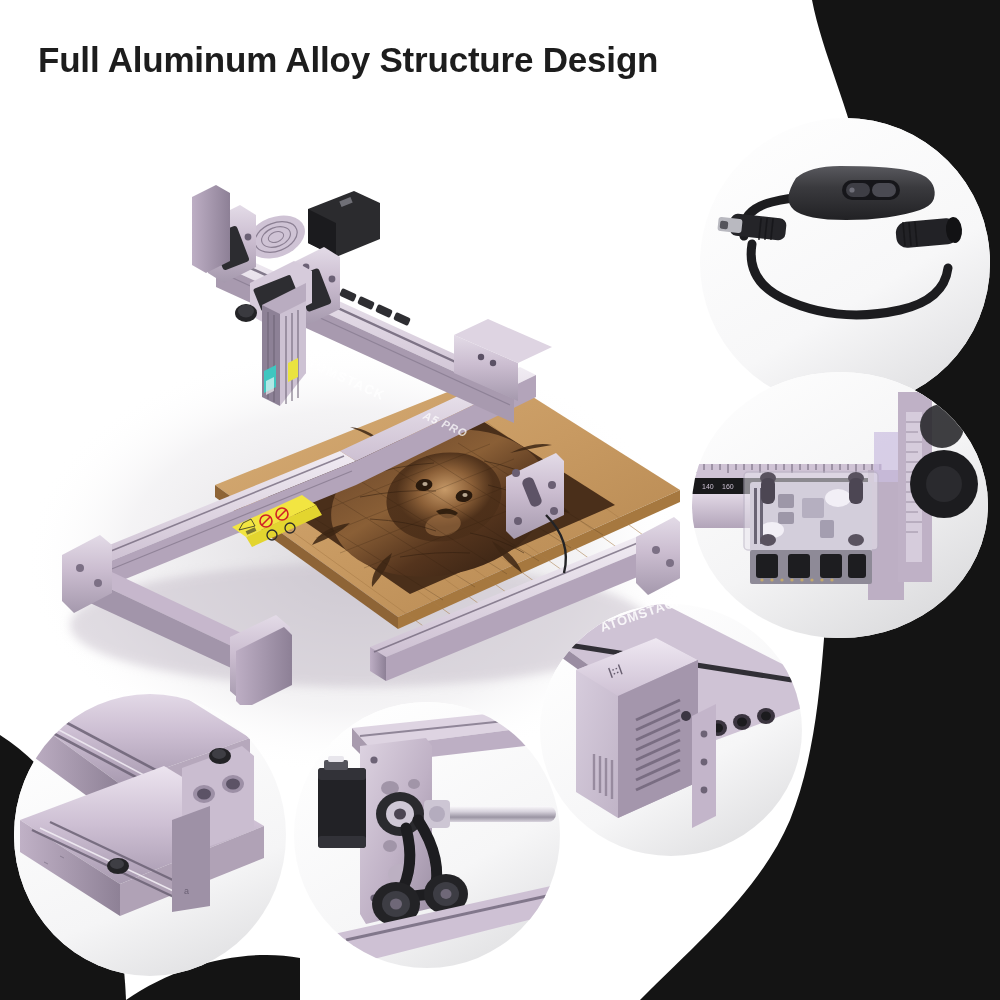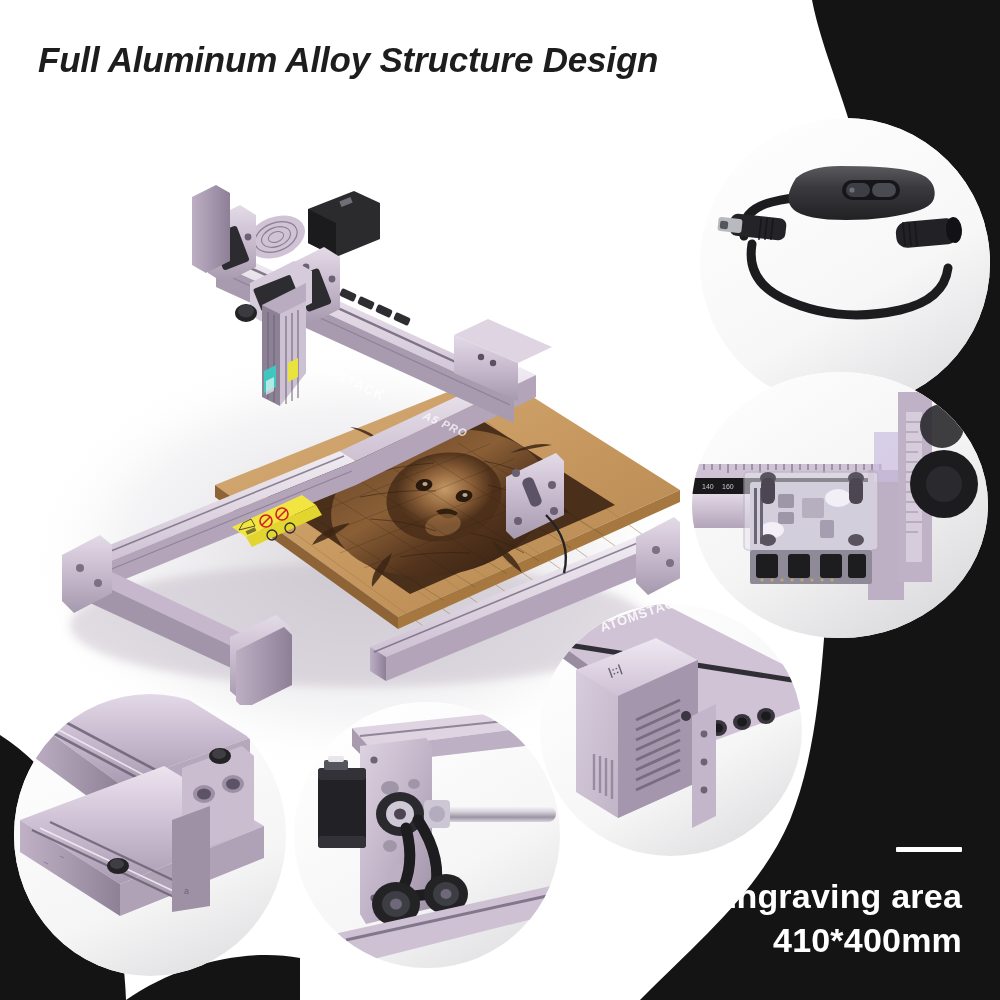--- a/index.html
+++ b/index.html
@@ -30,21 +30,21 @@
     position: absolute;
     left: 38px;
     top: 38px;
     width: 720px;
     color: #1d1d1d;
     font-size: 35px;
     line-height: 44px;
     font-weight: 700;
     letter-spacing: -0.2px;
   }
-  .headline .line { display: block; white-space: nowrap; font-style: italic; }
+  .headline .line { display: block; white-space: nowrap; }
 
   
   .footer-caption {
     position: absolute;
     right: 38px;
     bottom: 38px;
     text-align: right;
     color: #ffffff;
   }
   .footer-rule {
@@ -795,19 +795,14 @@
 
         <g>
           <polygon points="40,232 266,182 266,210 60,262" fill="#cec1d4"></polygon>
           <polygon points="40,232 60,262 60,266 40,266" fill="#a396aa"></polygon>
           <line x1="52" y1="238" x2="262" y2="192" stroke="#6f6579" stroke-width="3" opacity="0.8"></line>
         </g>
       </svg>
     </div>
   </div>
 
-  <div class="footer-caption">
-    <div class="footer-rule"></div>
-    <span class="cap-line">Engraving area</span>
-    <span class="cap-line">410*400mm</span>
-  </div>
 
 </div>
 
 </body></html>

